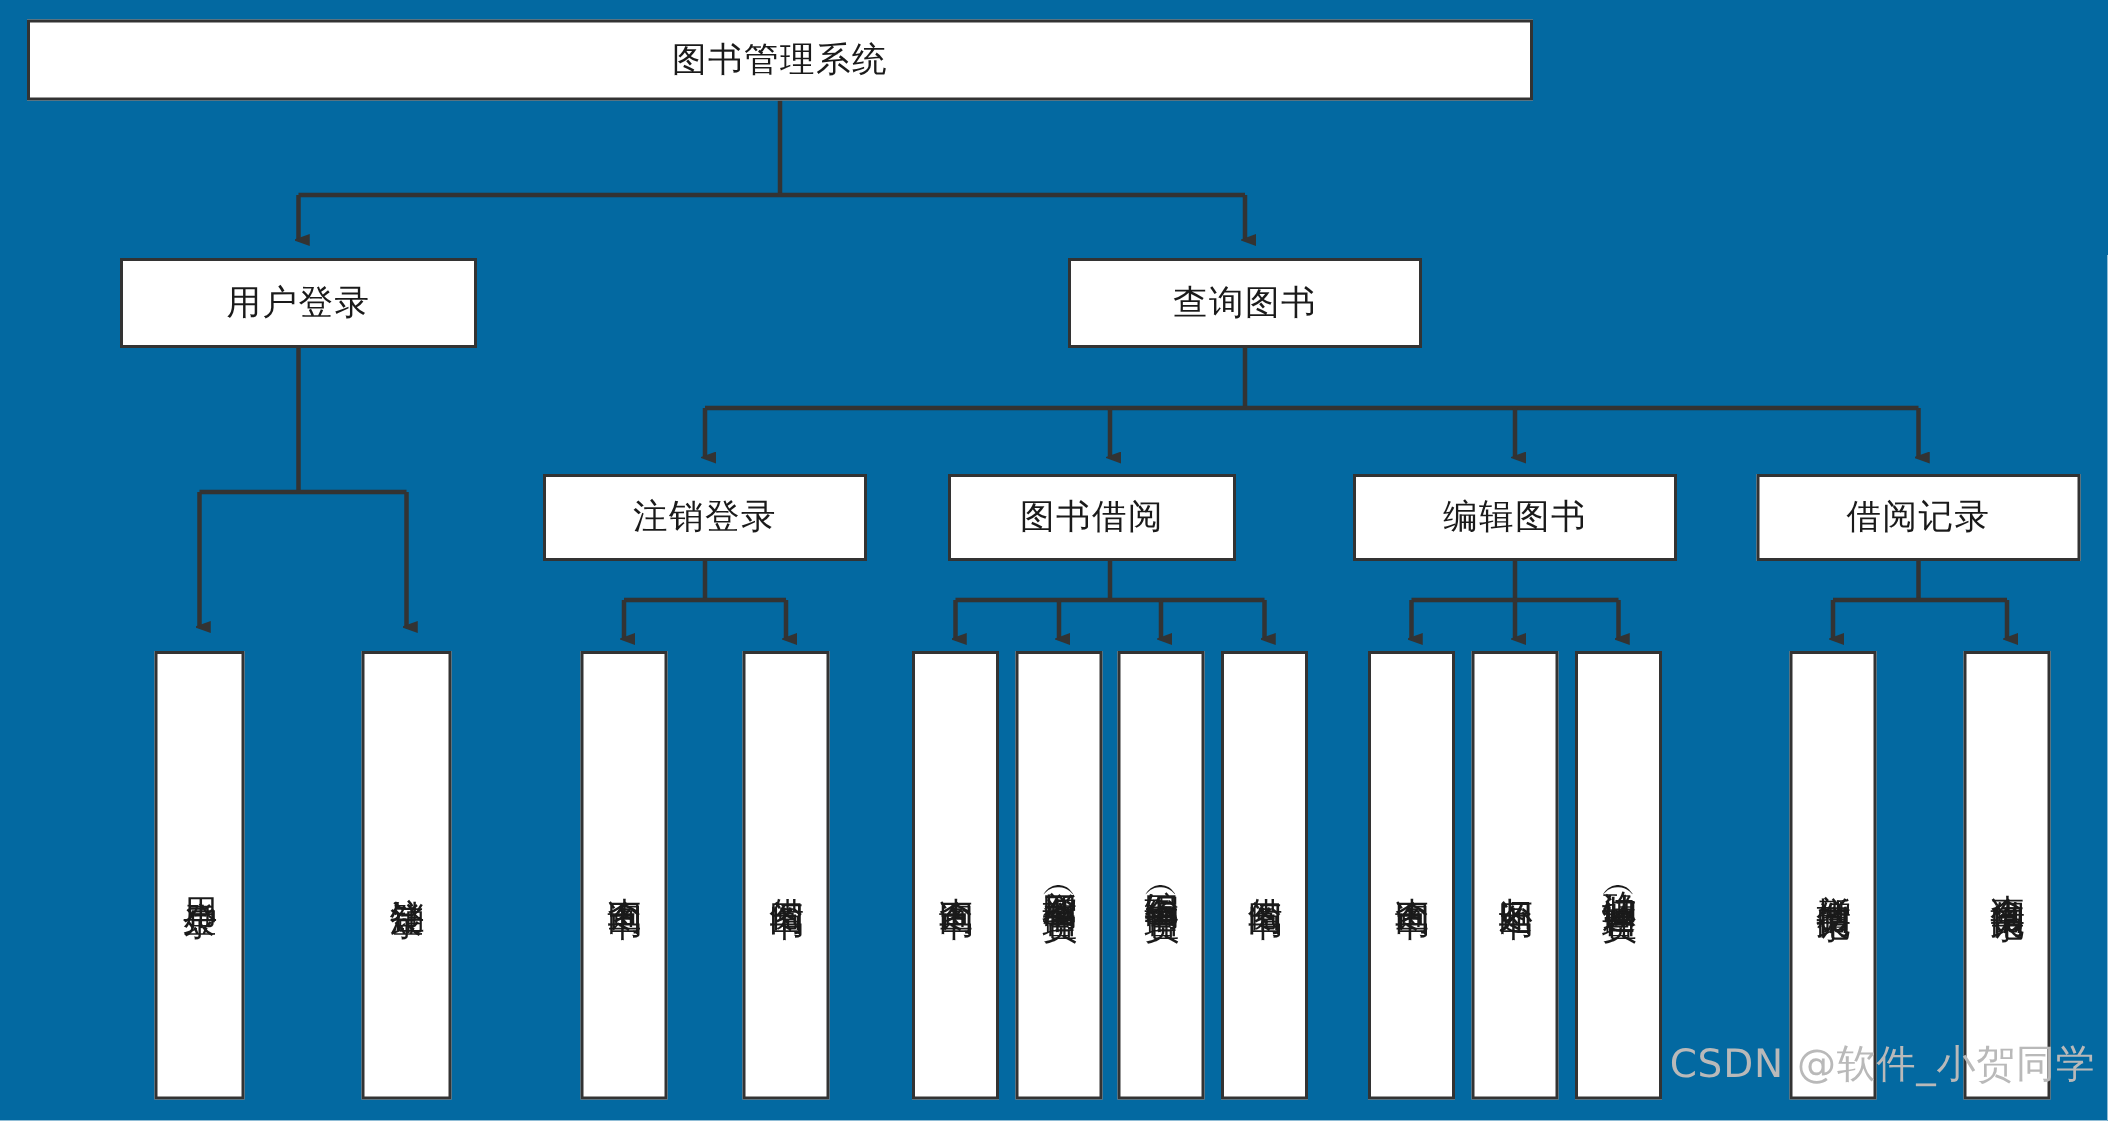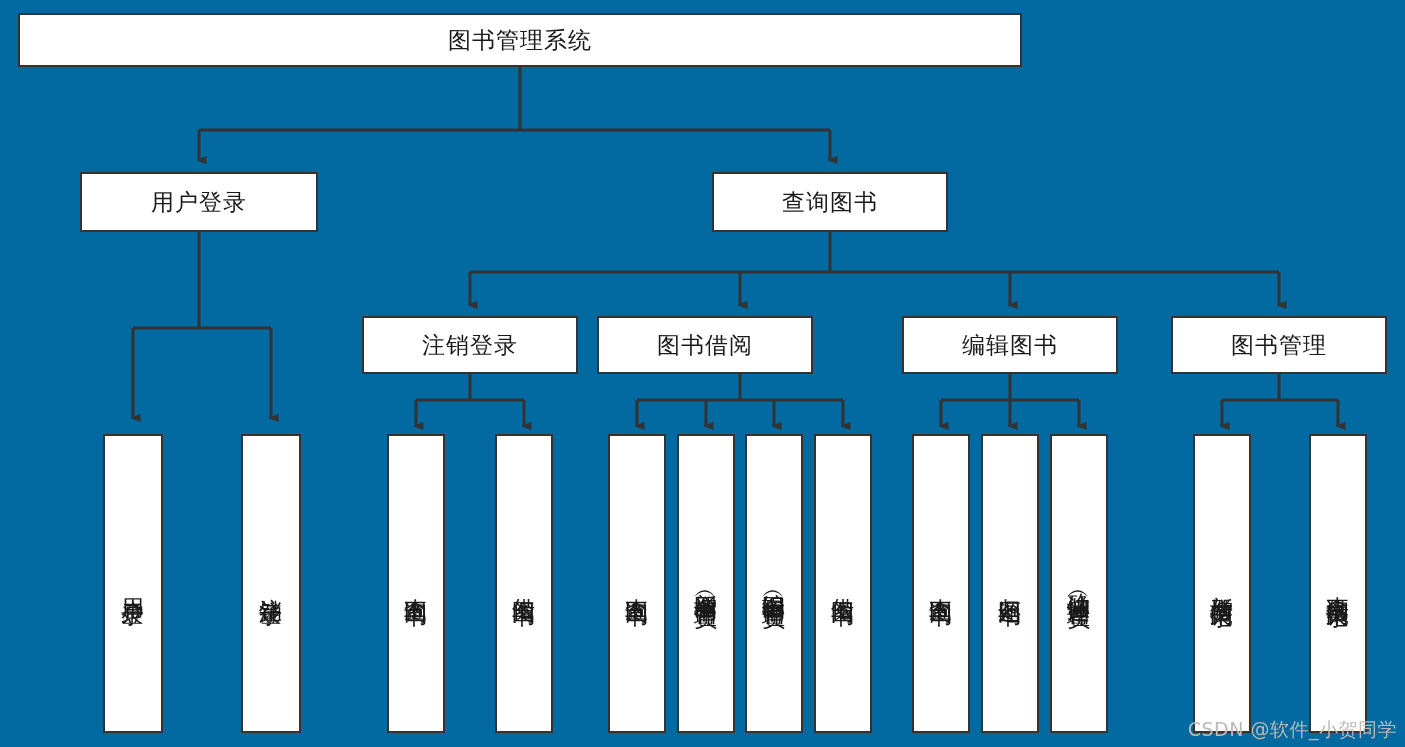--- a/index.html
+++ b/index.html
@@ -48,22 +48,22 @@
     padding: 6px 0;
   }
   .node.v > span {
     writing-mode: vertical-rl;
     text-orientation: upright;
     display: block;
   }
   #watermark {
     position: absolute;
     right: 8px;
-    bottom: 4px;
-    font-size: 19px;
+    bottom: 20px;
+    font-size: 26px;
     color: #b9b9b9;
     letter-spacing: 0.5px;
     white-space: nowrap;
     pointer-events: none;
   }
 </style>
 </head>
 <body>
 
 <div id="diagram-root">
@@ -128,28 +128,28 @@
   <div class="node h" style="left:80px; top:172px; width:238px; height:60px;">
     <span>用户登录</span>
   </div>
   <div class="node h" style="left:712px; top:172px; width:236px; height:60px;">
     <span>查询图书</span>
   </div>
 
   <div class="node h" style="left:362px; top:316px; width:216px; height:58px;">
     <span>注销登录</span>
   </div>
-  <div class="node h" style="left:597px; top:316px; width:216px; height:58px;">
+  <div class="node h" style="left:632px; top:316px; width:192px; height:58px;">
     <span>图书借阅</span>
   </div>
   <div class="node h" style="left:902px; top:316px; width:216px; height:58px;">
     <span>编辑图书</span>
   </div>
   <div class="node h" style="left:1171px; top:316px; width:216px; height:58px;">
-    <span>图书管理</span>
+    <span>借阅记录</span>
   </div>
 
   <div class="node v" style="left:103px; top:434px; width:60px; height:299px;">
     <span>用户登录</span>
   </div>
   <div class="node v" style="left:241px; top:434px; width:60px; height:299px;">
     <span>注销登录</span>
   </div>
 
   <div class="node v" style="left:387px; top:434px; width:58px; height:299px;">

